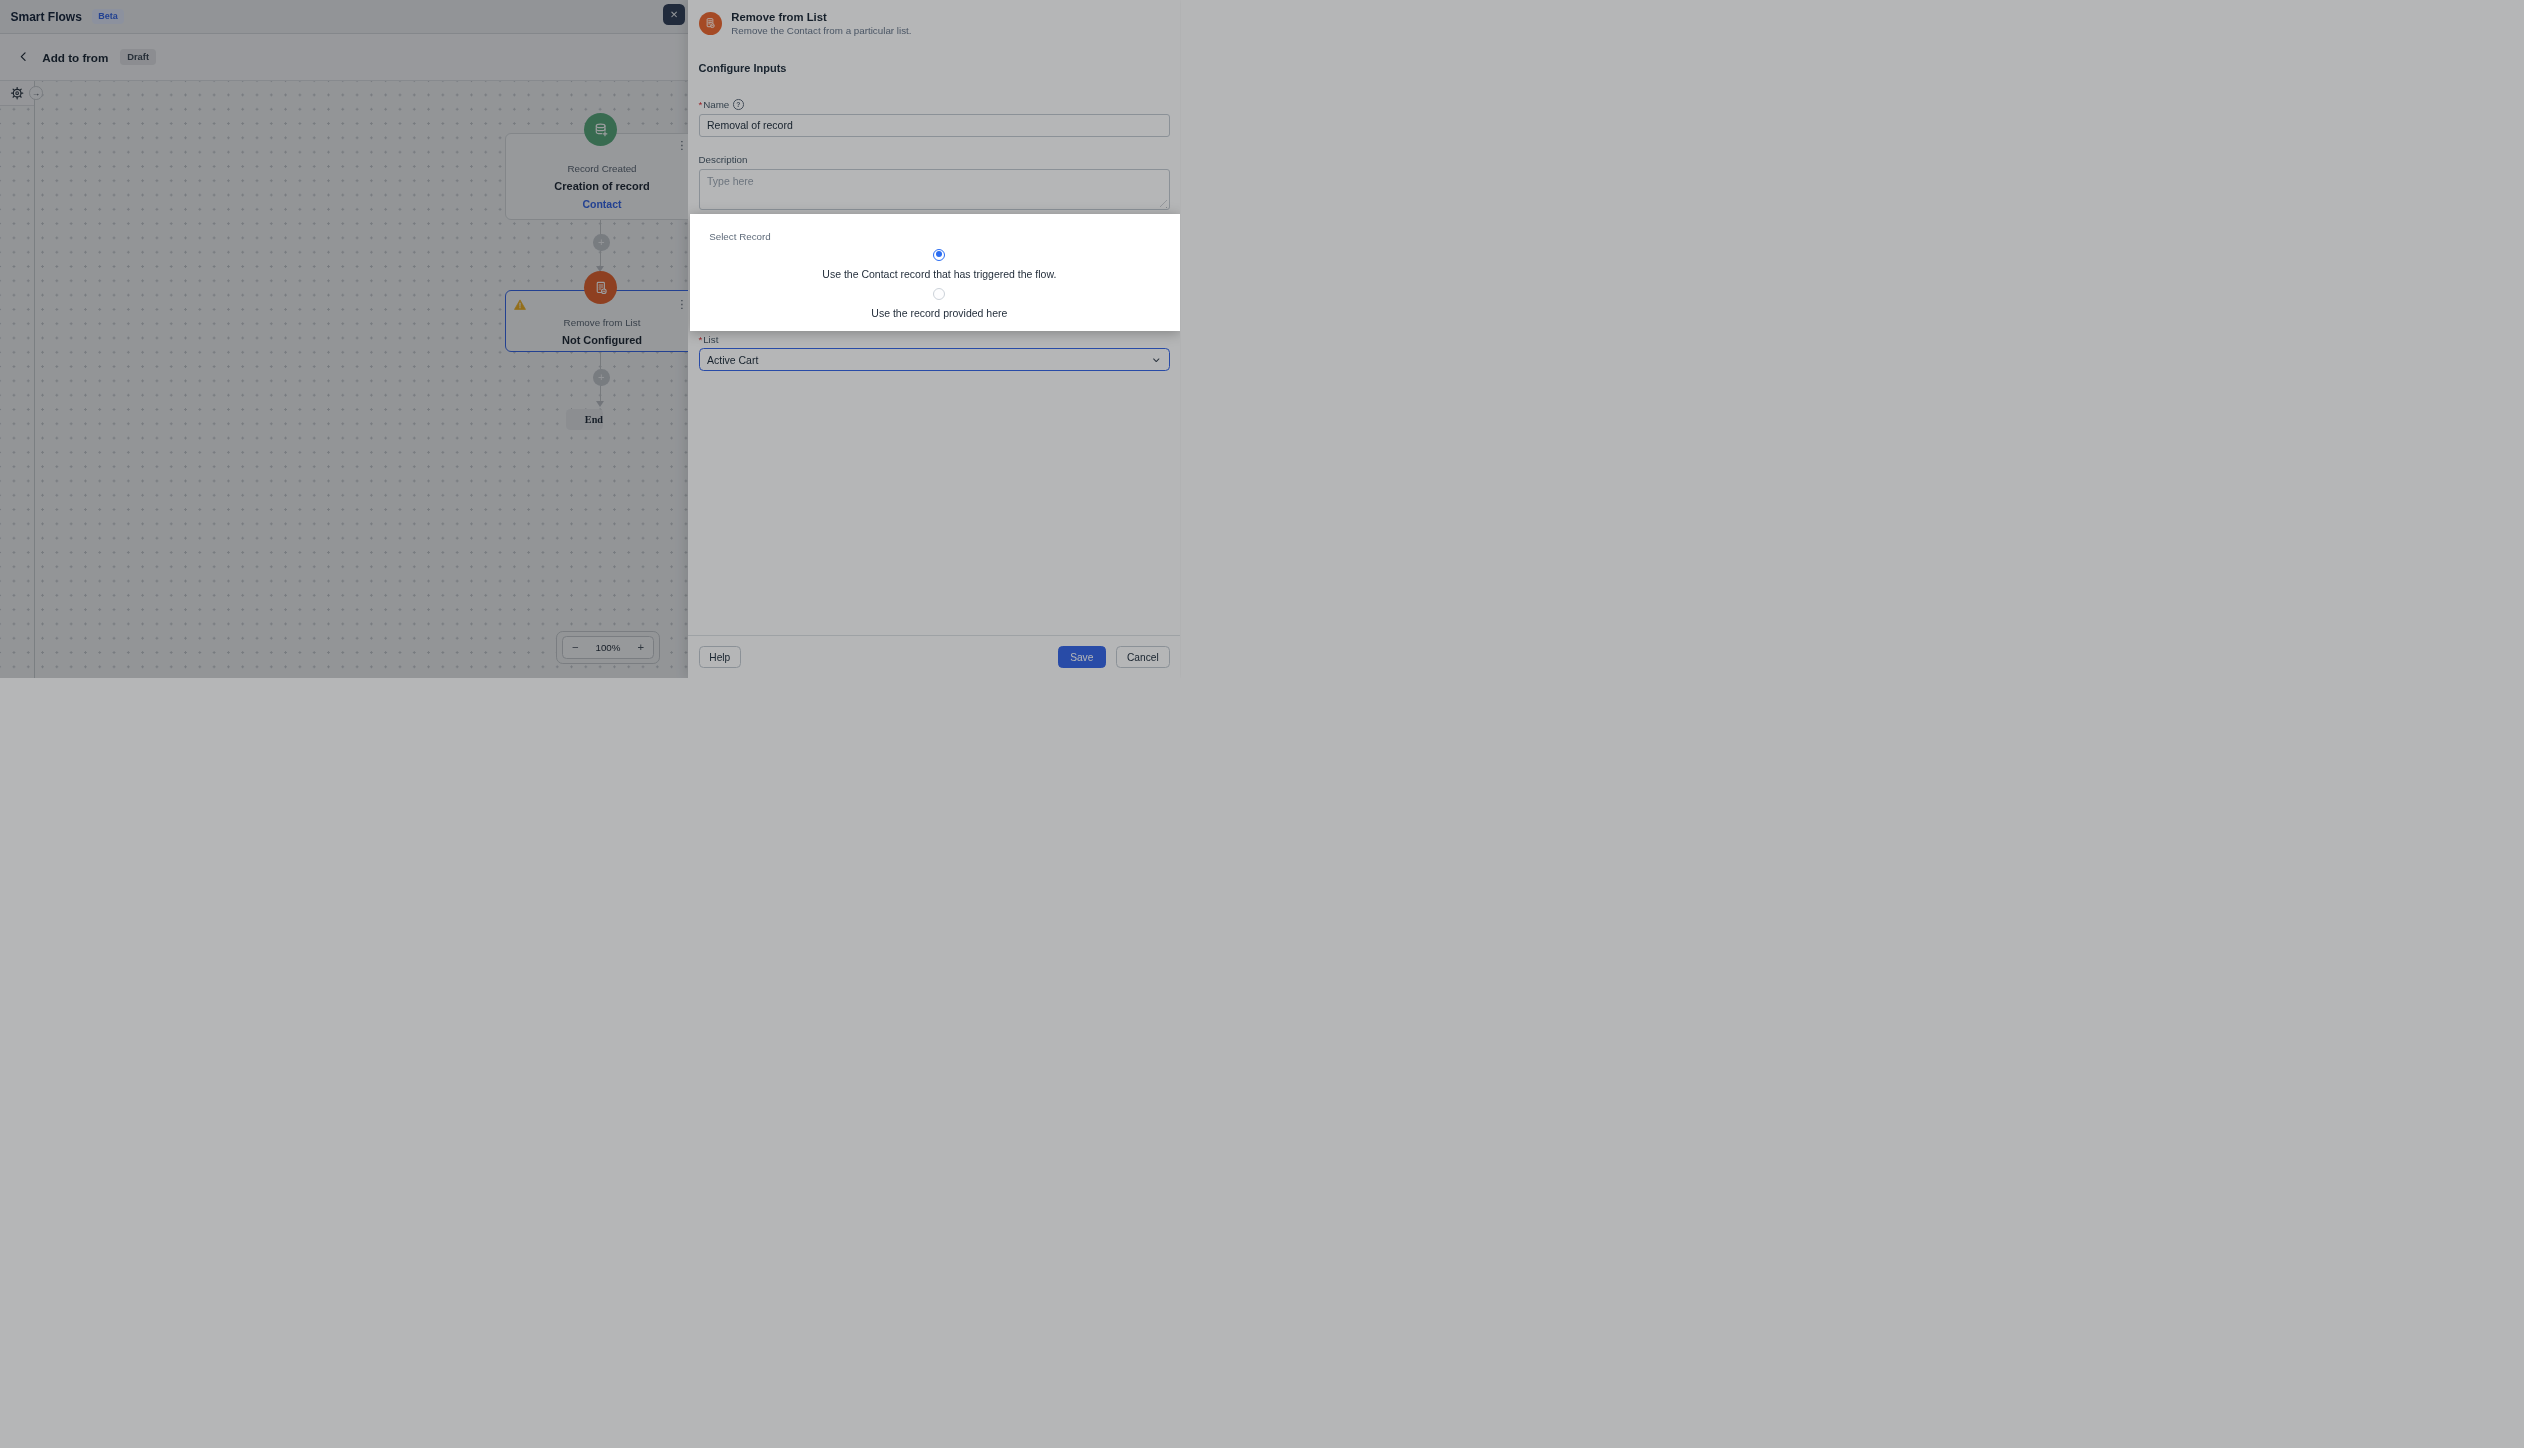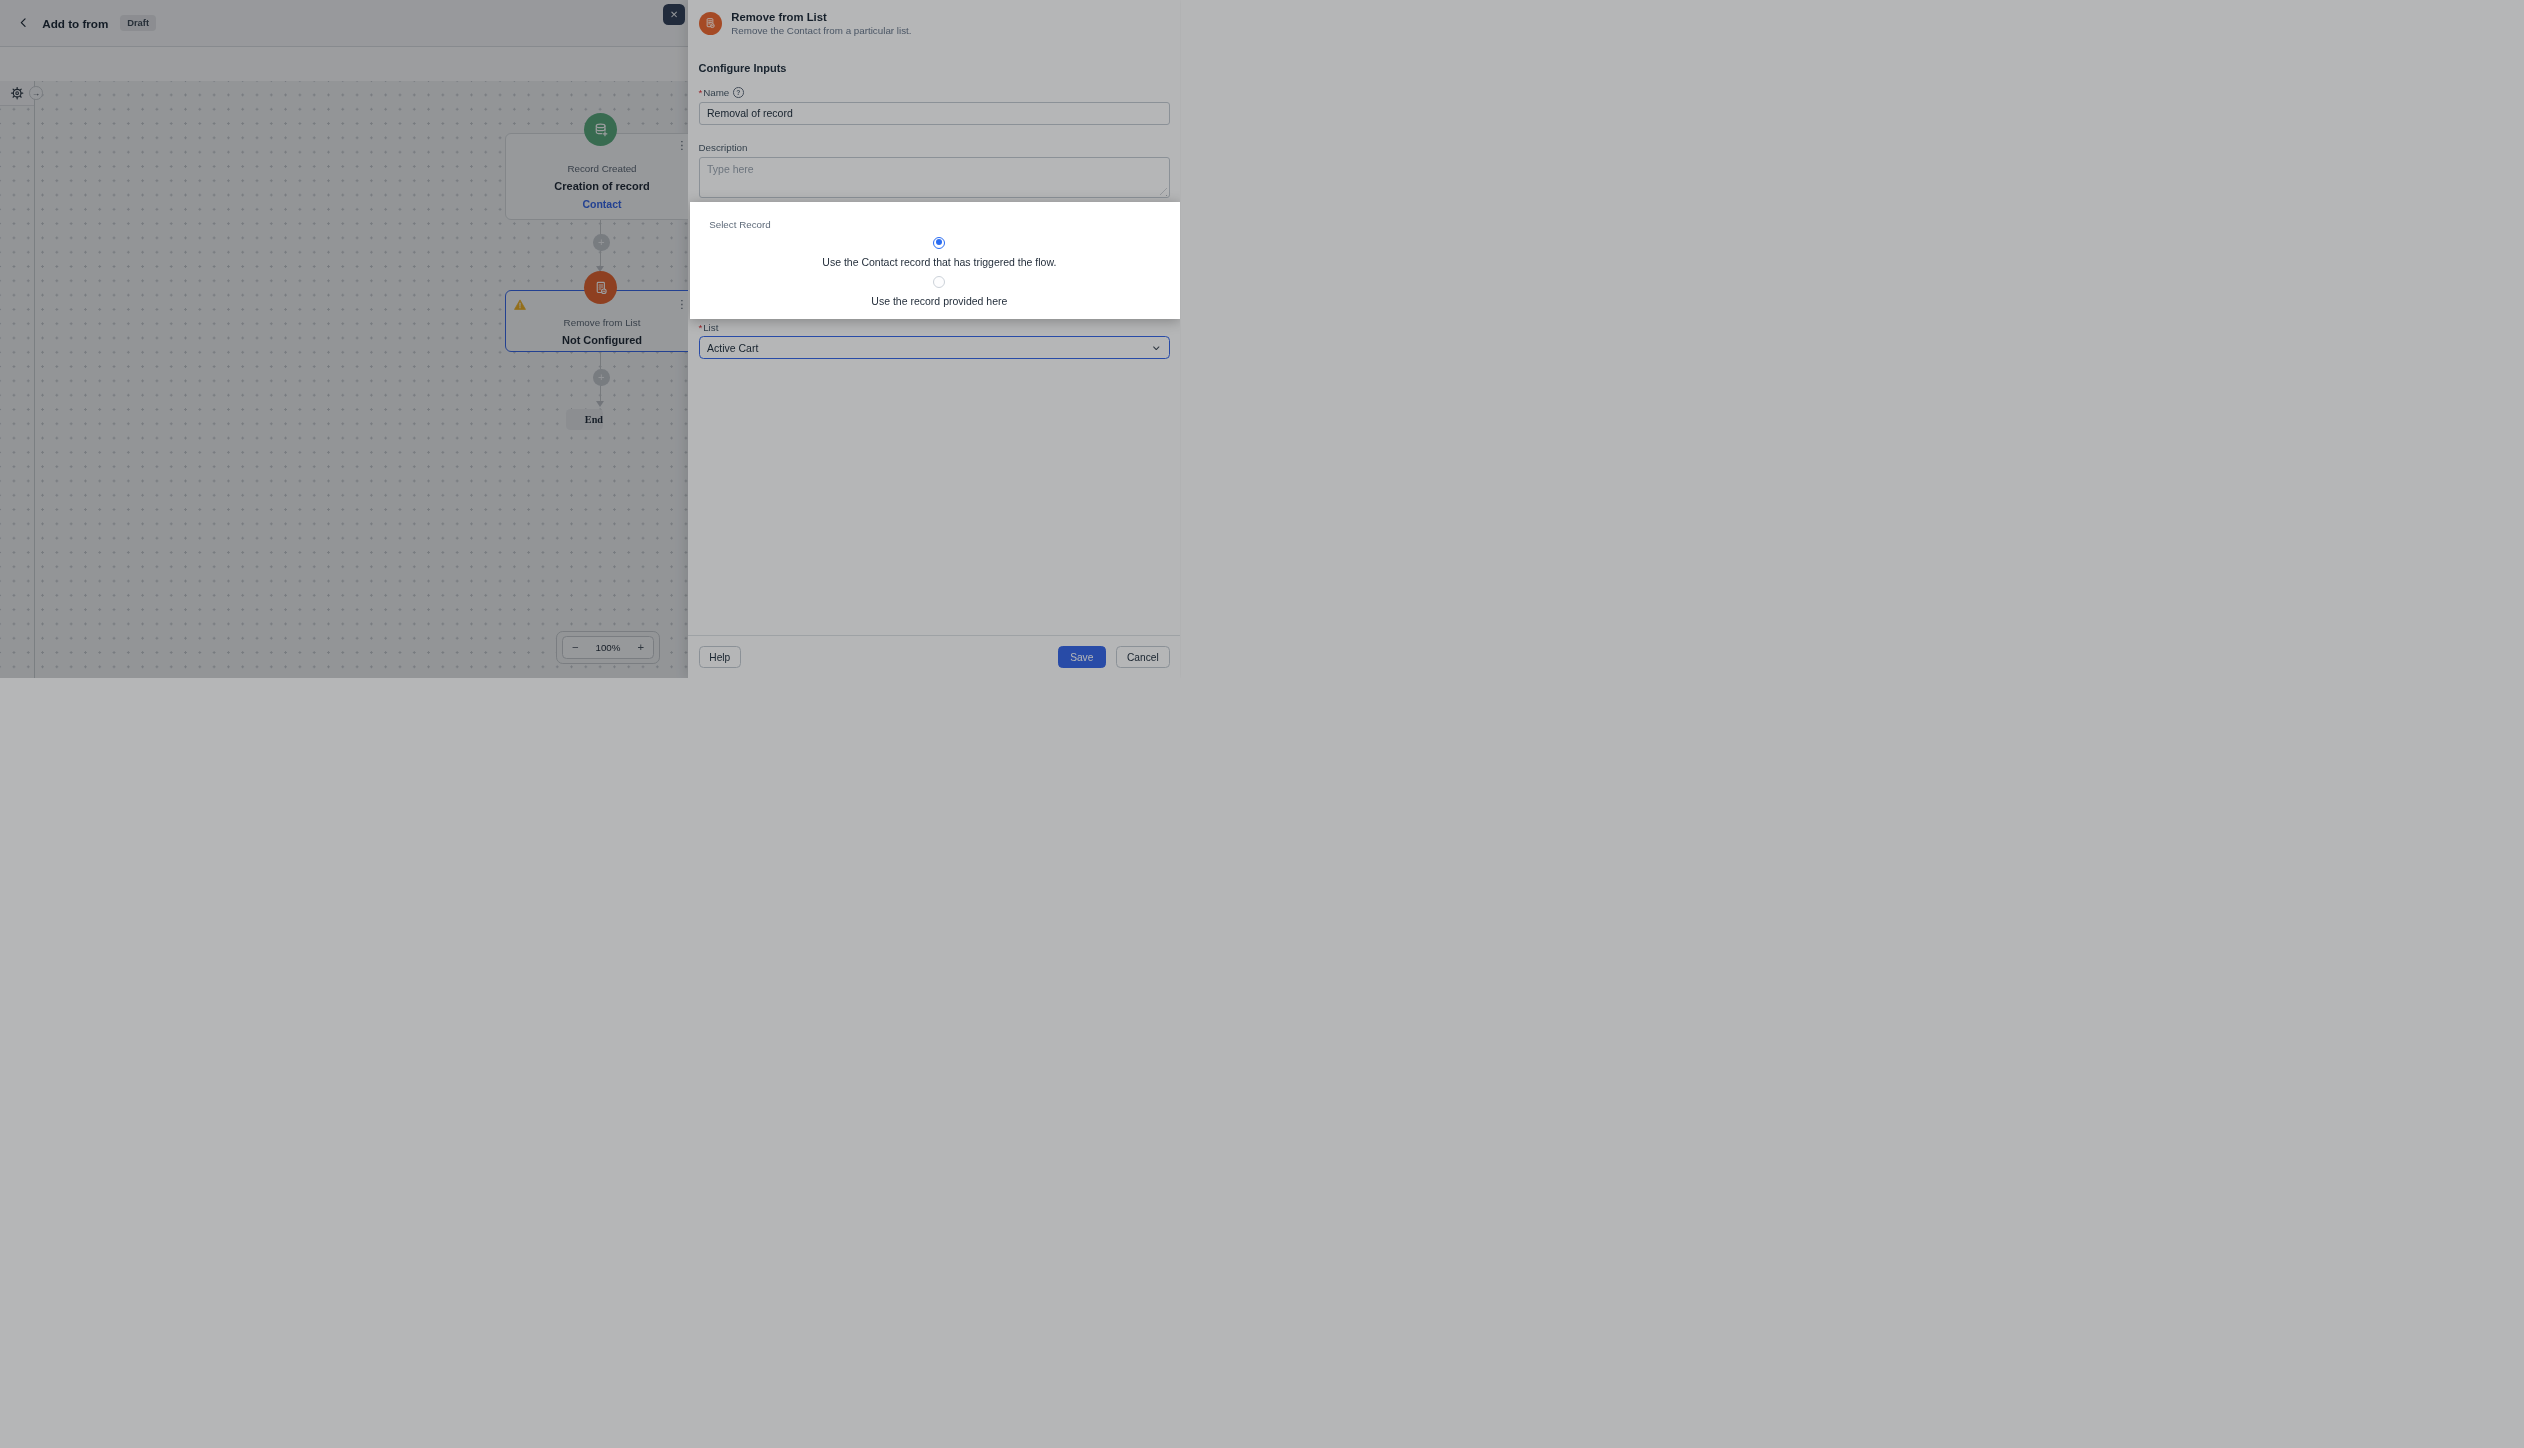--- a/index.html
+++ b/index.html
@@ -106,21 +106,21 @@
     position: absolute; left: -25px; top: 3.8px; width: 22px; height: 21px;
     background: #32405a; border-radius: 5.3px; border: none; cursor: pointer;
     color: #f4f7fa; font-size: 9.8px; display: flex; align-items: center; justify-content: center;
   }
   .drawer-header { height: 47px; display: flex; align-items: center; gap: 9.8px; padding: 0 10.5px; }
   .drawer-icon { width: 23px; height: 23px; border-radius: 50%; background: #e8652e; display: flex; align-items: center; justify-content: center; flex: 0 0 23px; }
   .drawer-title { font-size: 11.3px; font-weight: 700; color: #1a2735; line-height: 1.25; }
   .drawer-subtitle { font-size: 9.8px; color: #67768a; line-height: 1.3; margin-top: 0.8px; }
 
   .drawer-body { flex: 1; padding: 15px 10.5px 0; overflow: hidden; }
-  .section-heading { font-size: 11px; font-weight: 700; color: #22303e; margin-bottom: 13px; }
+  .section-heading { font-size: 11px; font-weight: 700; color: #22303e; margin-bottom: 25px; }
   .field-label { font-size: 9.8px; color: #475867; margin-bottom: 3.8px; display: flex; align-items: center; gap: 3.8px; }
   .req { color: #d7282f; margin-right: 0.8px; }
   .help-icon {
     width: 10.5px; height: 10.5px; border: 0.9px solid #5f6b7a; border-radius: 50%;
     font-size: 6.8px; font-weight: 700; color: #5f6b7a; display: inline-flex;
     align-items: center; justify-content: center; cursor: pointer;
   }
   .text-input {
     width: 100%; height: 23px; border: 0.8px solid #c3cad2; border-radius: 3px;
     padding: 0 7.5px; font-size: 10.5px; color: #22303e; background: #fff;
@@ -178,20 +178,24 @@
 
   svg { display: block; }
 </style>
 </head>
 <body>
 
 <div class="app">
 
   <div class="main">
 
+    <div class="topbar">
+      <span class="app-title">Smart Flows</span>
+      <span class="badge-beta">Beta</span>
+    </div>
 
     <div class="subheader">
       <span class="back-btn">
         <svg width="11.3" height="11.3" viewBox="0 0 24 24" fill="none" stroke="#1f2a37" stroke-width="2.6" stroke-linecap="round" stroke-linejoin="round">
             <polyline points="15 4 7 12 15 20"></polyline>
           </svg>
       </span>
       <span class="flow-name">Add to from</span>
       <span class="badge-draft">Draft</span>
     </div>

